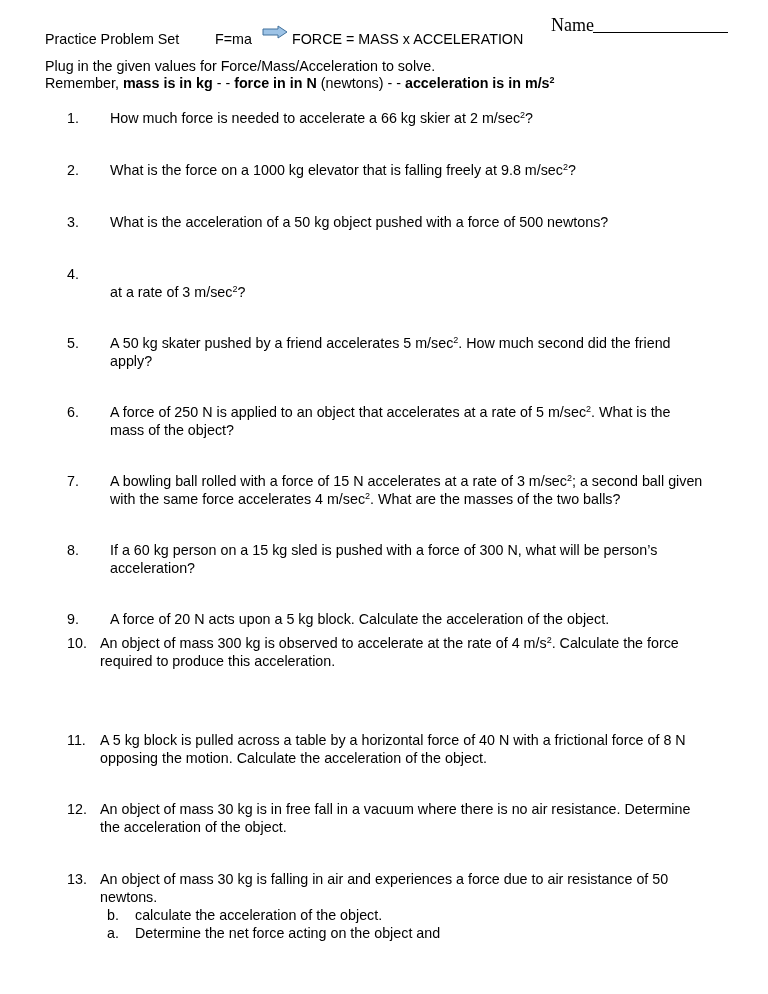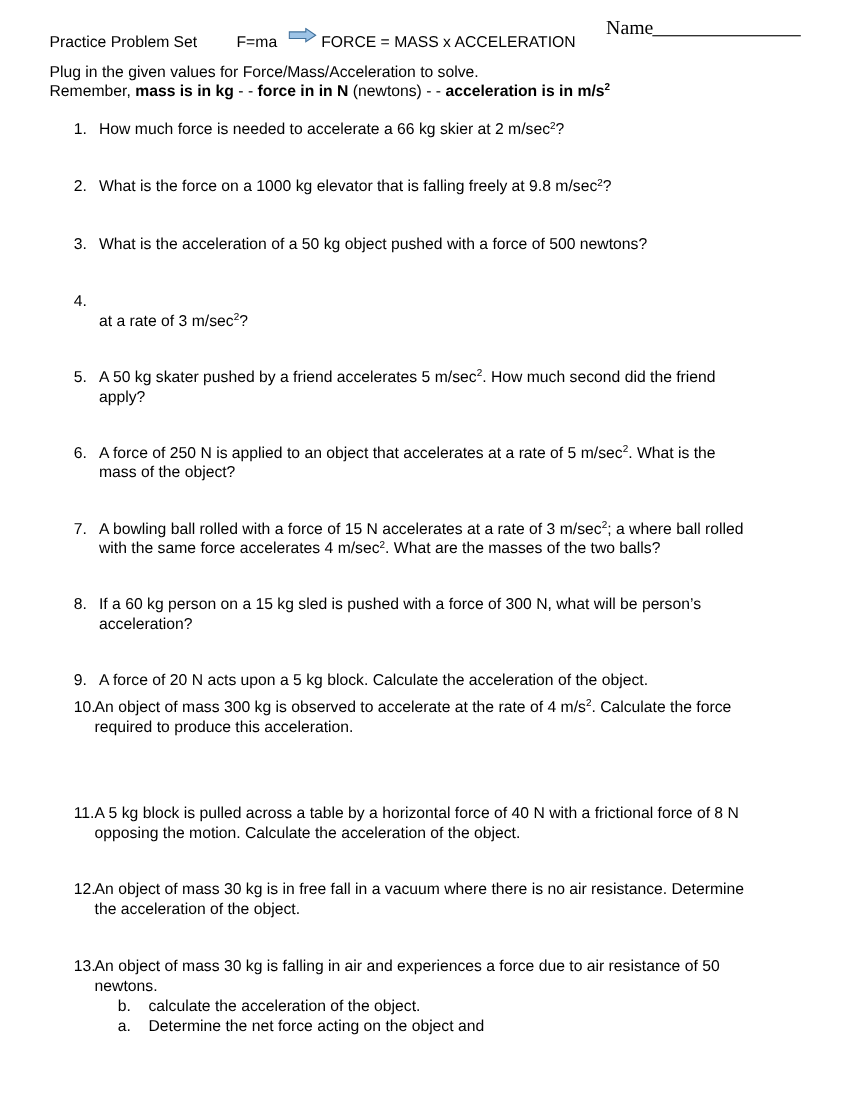--- a/index.html
+++ b/index.html
@@ -7,22 +7,22 @@
          font-family: "Liberation Sans", sans-serif; font-size: 14.3px; color: #000; }
   .abs { position: absolute; white-space: nowrap; line-height: 18px; }
   .hdr { top: 30px; }
   .name-label { font-family: "Liberation Serif", serif; font-size: 18px; top: 16px; left: 551px; }
   .name-line { position: absolute; left: 593px; top: 32px; width: 135px; border-bottom: 1px solid #000; }
   .arrow { position: absolute; left: 262px; top: 25px; width: 26px; height: 14px; }
   b { font-weight: bold; }
   sup { font-size: 9px; line-height: 0; vertical-align: 5px; }
   .q { position: absolute; left: 67px; width: 660px; line-height: 18px; }
   .q .num { position: absolute; left: 0; top: 0; }
-  .q .txt { margin-left: 23px; display: block; }
-  .q.two .txt { margin-left: 19px; }
+  .q .txt { margin-left: 43px; display: block; }
+  .q.two .txt { margin-left: 33px; }
   .sub { position: relative; margin-left: 40px; line-height: 18px; }
   .sub .lt { display: inline-block; width: 28px; }
 </style>
 </head>
 <body>
 
 <div class="abs hdr" style="left:45px;">Practice Problem Set</div>
 <div class="abs hdr" style="left:215px;">F=ma</div>
 <svg class="arrow" viewBox="0 0 26 14">
   <polygon points="1,4 16,4 16,1 25,7 16,13 16,10 1,10" fill="#9dc3e6" stroke="#41719c" stroke-width="1"></polygon>
@@ -59,21 +59,21 @@
   <span class="txt"><span>A 50 kg skater pushed by a friend accelerates 5 m/sec</span><sup>2</sup><span>.  How much second did the friend</span><br><span>apply?</span></span>
 </div>
 
 <div class="q" style="top:403px;">
   <span class="num">6.</span>
   <span class="txt"><span>A force of 250 N is applied to an object that accelerates at a rate of 5 m/sec</span><sup>2</sup><span>.  What is the</span><br><span>mass of the object?</span></span>
 </div>
 
 <div class="q" style="top:472px;">
   <span class="num">7.</span>
-  <span class="txt"><span>A bowling ball rolled with a force of 15 N accelerates at a rate of 3 m/sec</span><sup>2</sup><span>; a where ball rolled</span><br><span>with the same force accelerates 4 m/sec</span><sup>2</sup><span>.  What are the masses of the two balls?</span></span>
+  <span class="txt"><span>A bowling ball rolled with a force of 15 N accelerates at a rate of 3 m/sec</span><sup>2</sup><span>; a second ball given</span><br><span>with the same force accelerates 4 m/sec</span><sup>2</sup><span>.  What are the masses of the two balls?</span></span>
 </div>
 
 <div class="q" style="top:541px;">
   <span class="num">8.</span>
   <span class="txt"><span>If a 60 kg person on a 15 kg sled is pushed with a force of 300 N, what will be person’s</span><br><span>acceleration?</span></span>
 </div>
 
 <div class="q" style="top:610px;">
   <span class="num">9.</span>
   <span class="txt">A force of 20 N acts upon a 5 kg block.  Calculate the acceleration of the object.</span>

